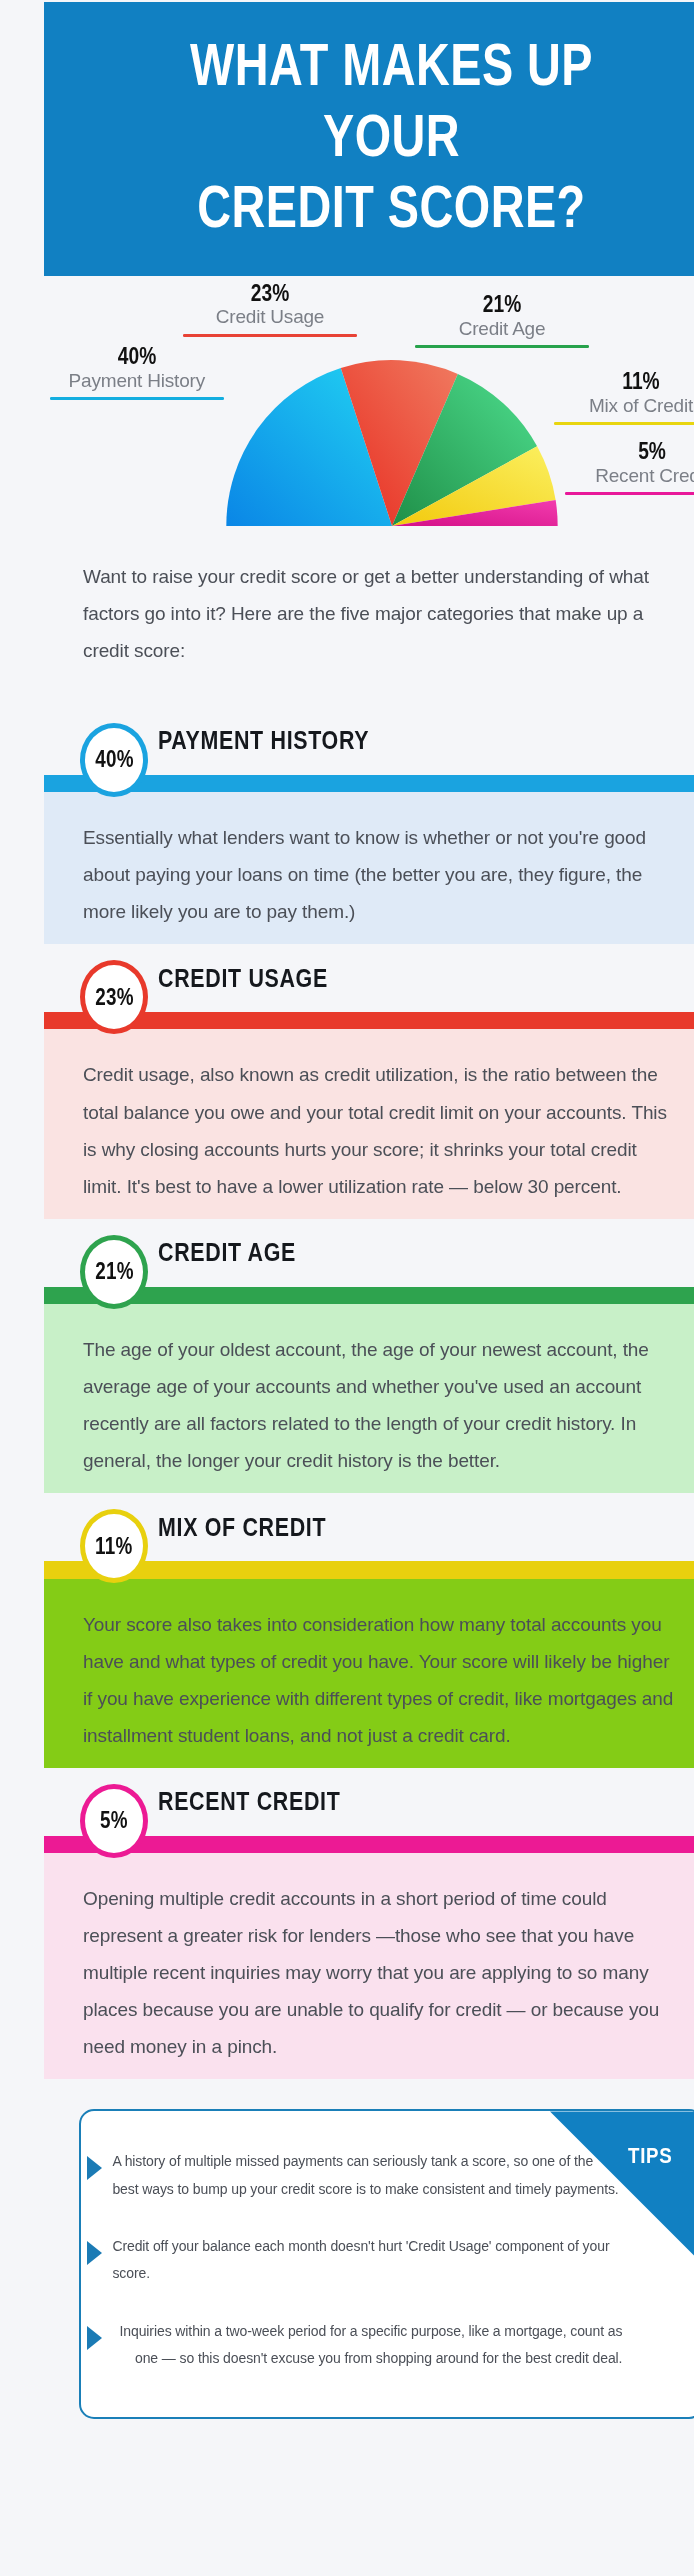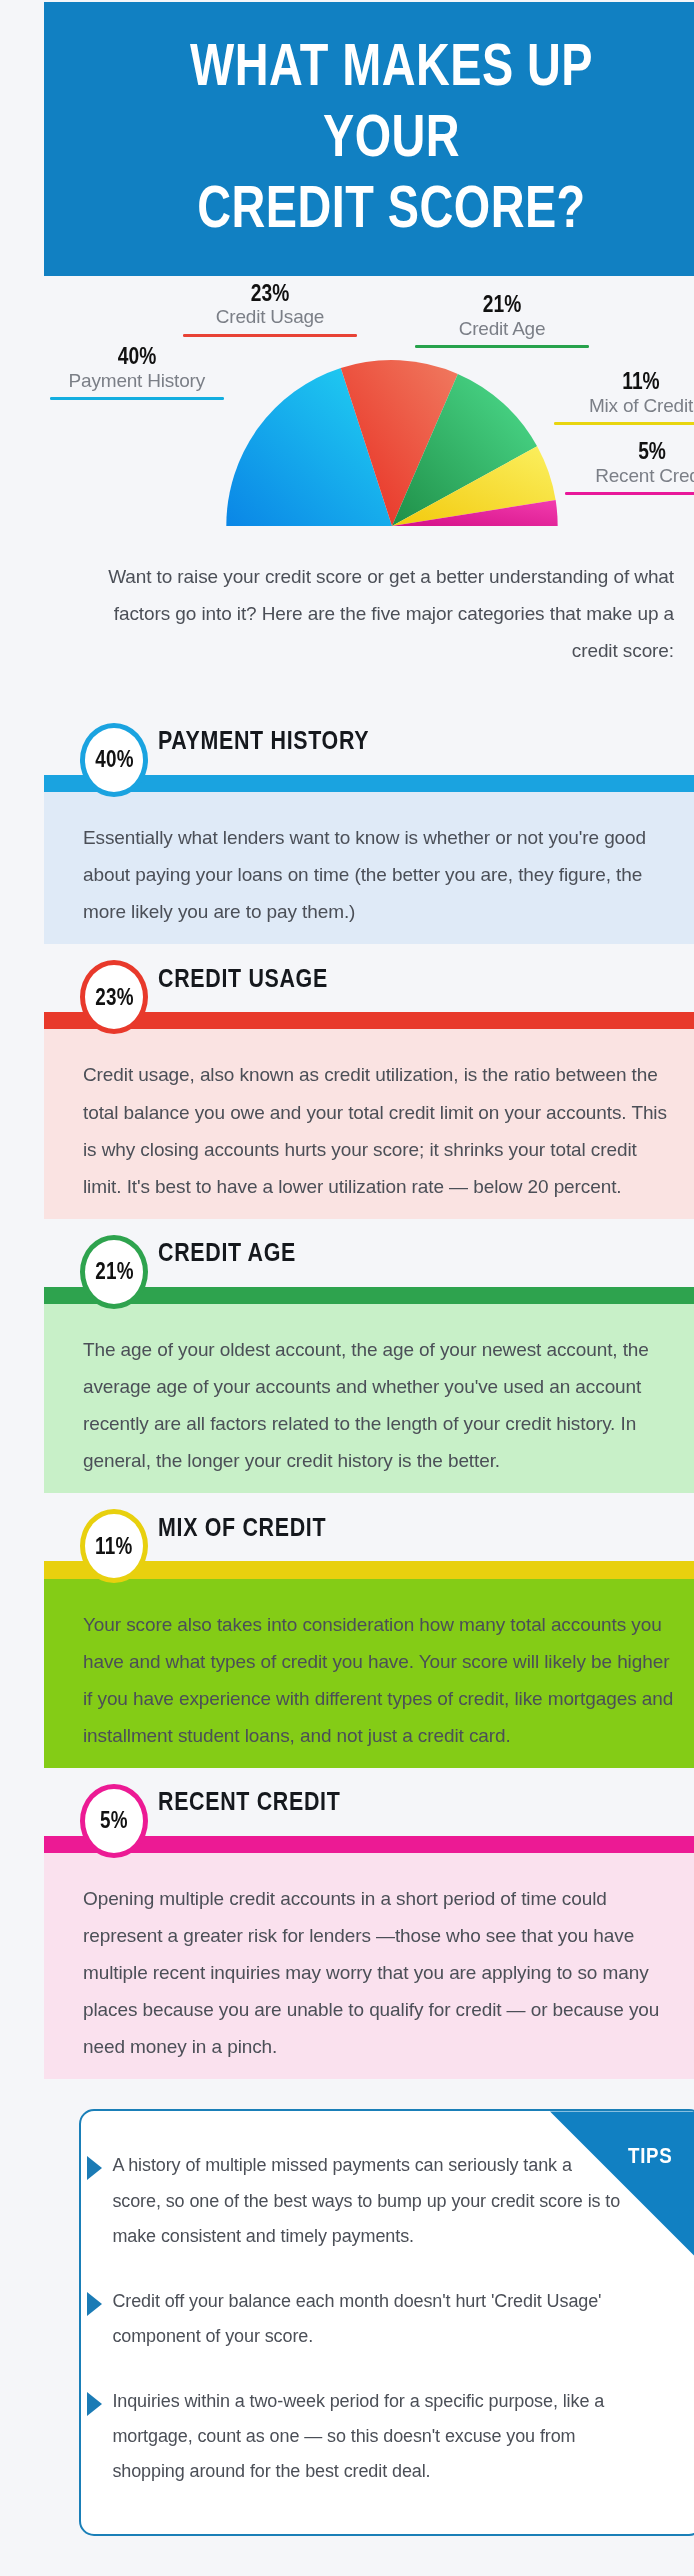--- a/index.html
+++ b/index.html
@@ -106,21 +106,20 @@
   .intro {
     padding: 32px 39px 37px 39px;
     background: #f5f6f9;
   }
   .intro p {
     font-size: 19px;
     line-height: 1.95;
     color: #4b4f57;
     letter-spacing: -0.1px;
     max-width: 591px;
-    text-align: right;
   }
 
   
   .cat { position: relative; }
   .cat-head {
     position: relative;
     height: 68px;
     background: #f5f6f9;
   }
   .cat-title {
@@ -209,31 +208,31 @@
     letter-spacing: 0.9px;
     transform: scaleX(0.85);
   }
   .tip-row {
     position: relative;
     display: flex;
     align-items: flex-start;
     margin-bottom: 30px;
     z-index: 2;
   }
-  .tip-row:last-child { margin-bottom: 3.5px; }
+  .tip-row:last-child { margin-bottom: 3.5px; text-align: right; }
   .tip-arrow {
     flex: 0 0 auto;
     width: 0; height: 0;
     border-top: 12.7px solid transparent;
     border-bottom: 12.7px solid transparent;
     border-left: 15px solid #1b7bb5;
     margin: 8px 10.4px 0 -21px;
   }
   .tip-text {
-    font-size: 18px;
+    font-size: 14px;
     line-height: 1.95;
     color: #4b4f57;
     letter-spacing: -0.1px;
     max-width: 510px;
   }
 </style>
 </head>
 <body>
 
 <div class="page">
@@ -332,21 +331,21 @@
 
   <div class="cat">
     <div class="cat-head">
       <div class="badge" style="border-color:#e8392b">
         <span>23%</span>
       </div>
       <div class="cat-title">CREDIT USAGE</div>
     </div>
     <div class="cat-bar" style="background:#e8392b"></div>
     <div class="cat-body" style="background:#fae3e2">
-      <p>Credit usage, also known as credit utilization, is the ratio between the total balance you owe and your total credit limit on your accounts. This is why closing accounts hurts your score; it shrinks your total credit limit. It's best to have a lower utilization rate — below 20 percent.</p>
+      <p>Credit usage, also known as credit utilization, is the ratio between the total balance you owe and your total credit limit on your accounts. This is why closing accounts hurts your score; it shrinks your total credit limit. It's best to have a lower utilization rate — below 30 percent.</p>
     </div>
   </div>
 
   <div class="cat">
     <div class="cat-head">
       <div class="badge" style="border-color:#2ea34e">
         <span>21%</span>
       </div>
       <div class="cat-title">CREDIT AGE</div>
     </div>

